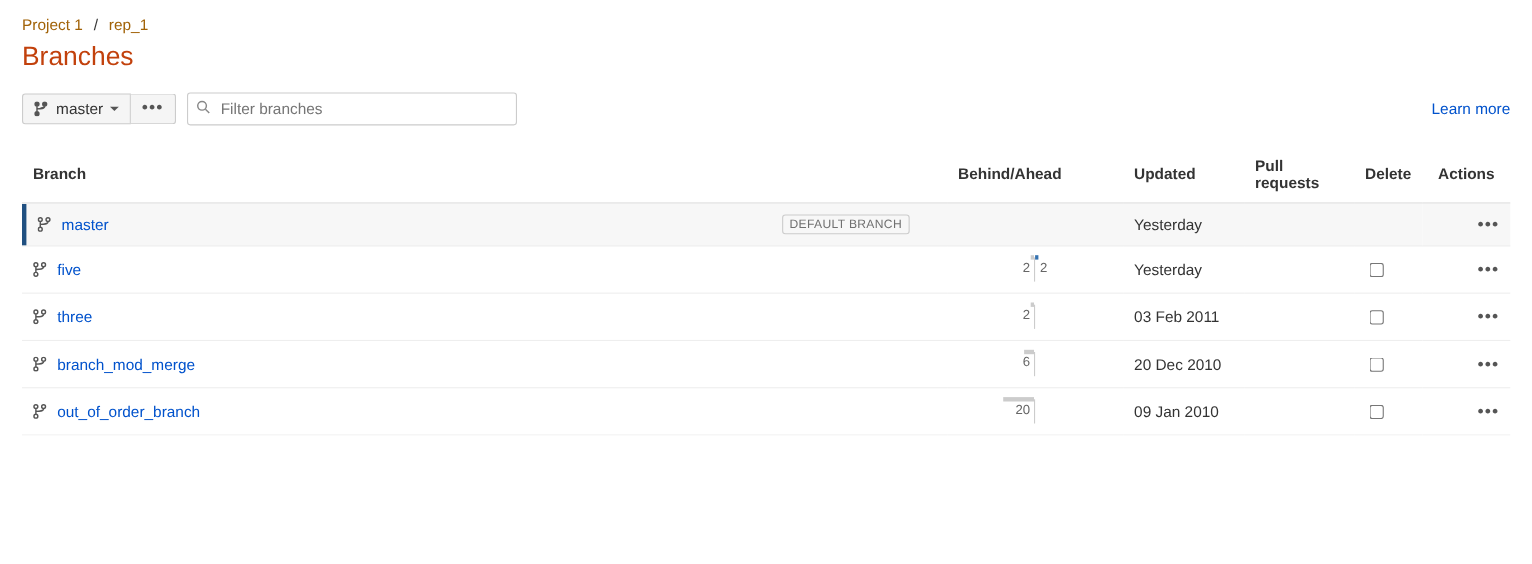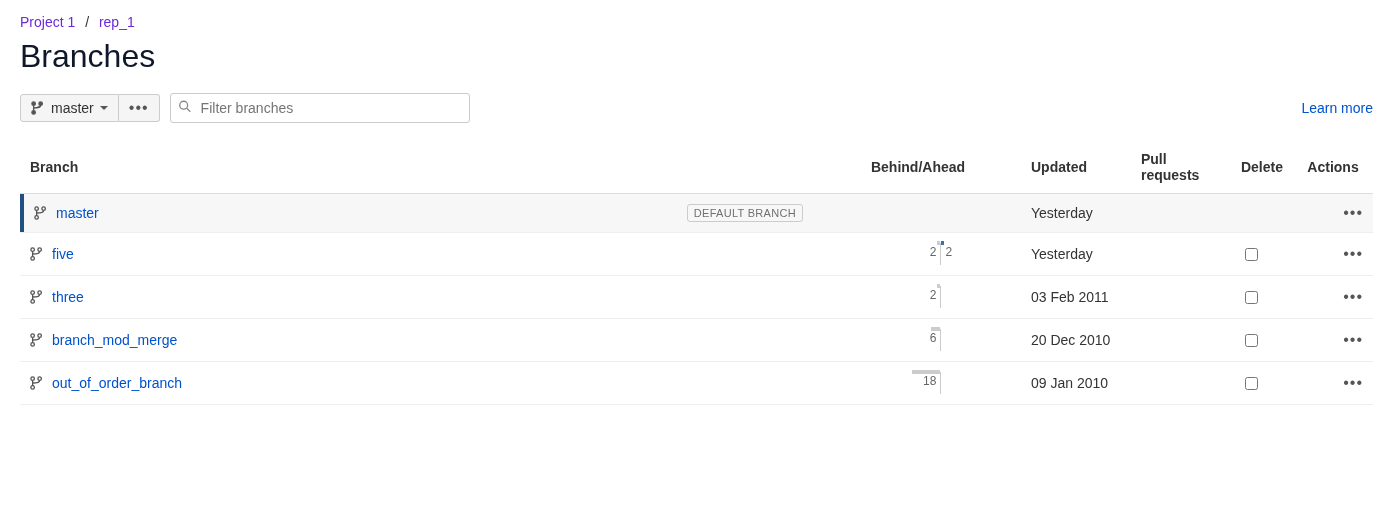--- a/index.html
+++ b/index.html
@@ -11,32 +11,32 @@
     background: #fff;
   }
   .page {
     padding: 14px 20px 0 20px;
   }
   .breadcrumb {
     font-size: 14px;
     margin-bottom: 8px;
   }
   .breadcrumb a {
-    color: #6d28d9;
+    color: #a16207;
     text-decoration: none;
   }
   .breadcrumb .sep {
     color: #333;
     margin: 0 6px;
   }
   h1.page-title {
-    font-size: 32px;
+    font-size: 24px;
     font-weight: 500;
     margin: 0 0 18px 0;
-    color: #0f172a;
+    color: #c2410c;
   }
   .toolbar {
     display: flex;
     align-items: center;
     gap: 10px;
     margin-bottom: 20px;
   }
   .btn {
     display: inline-flex;
     align-items: center;
@@ -134,21 +134,21 @@
   .branch-icon { color: #555; flex-shrink: 0; }
   .badge-default {
     display: inline-block;
     border: 1px solid #ccc;
     color: #707070;
     font-size: 11px;
     padding: 2px 6px;
     border-radius: 3px;
     letter-spacing: 0.3px;
     margin-left: auto;
-    margin-right: 48px;
+    margin-right: 24px;
   }
   .badge-merged {
     display: inline-block;
     border: 1px solid #14892c;
     color: #14892c;
     font-size: 11px;
     font-weight: 600;
     padding: 2px 6px;
     border-radius: 3px;
   }
@@ -328,21 +328,21 @@
           <td>
             <div class="branch-cell">
               <svg class="branch-icon" width="14" height="14" viewBox="0 0 16 16">
                 <path d="M5 3a2 2 0 1 1-4 0 2 2 0 0 1 4 0zm8 0a2 2 0 1 1-4 0 2 2 0 0 1 4 0zM5 13a2 2 0 1 1-4 0 2 2 0 0 1 4 0zM3 5v6M11 5c0 3-4 3-8 3" stroke="#555" stroke-width="1.5" fill="none"></path>
               </svg>
               <a href="#" class="branch-link">out_of_order_branch</a>
             </div>
           </td>
           <td class="col-ba">
             <div class="ba-wrap">
-              <div class="ba-side behind"><div class="ba-bar" style="width:28.5px"></div><span>18</span></div>
+              <div class="ba-side behind"><div class="ba-bar" style="width:28.5px"></div><span>20</span></div>
               <div class="ba-divider"></div>
               <div class="ba-side ahead"></div>
             </div>
           </td>
           <td>09 Jan 2010</td>
           <td></td>
           <td><input type="checkbox" style=""></td>
           <td class="actions-cell"><span class="more-dots" style="cursor:pointer">•••</span></td>
         </tr>
       </tbody>

